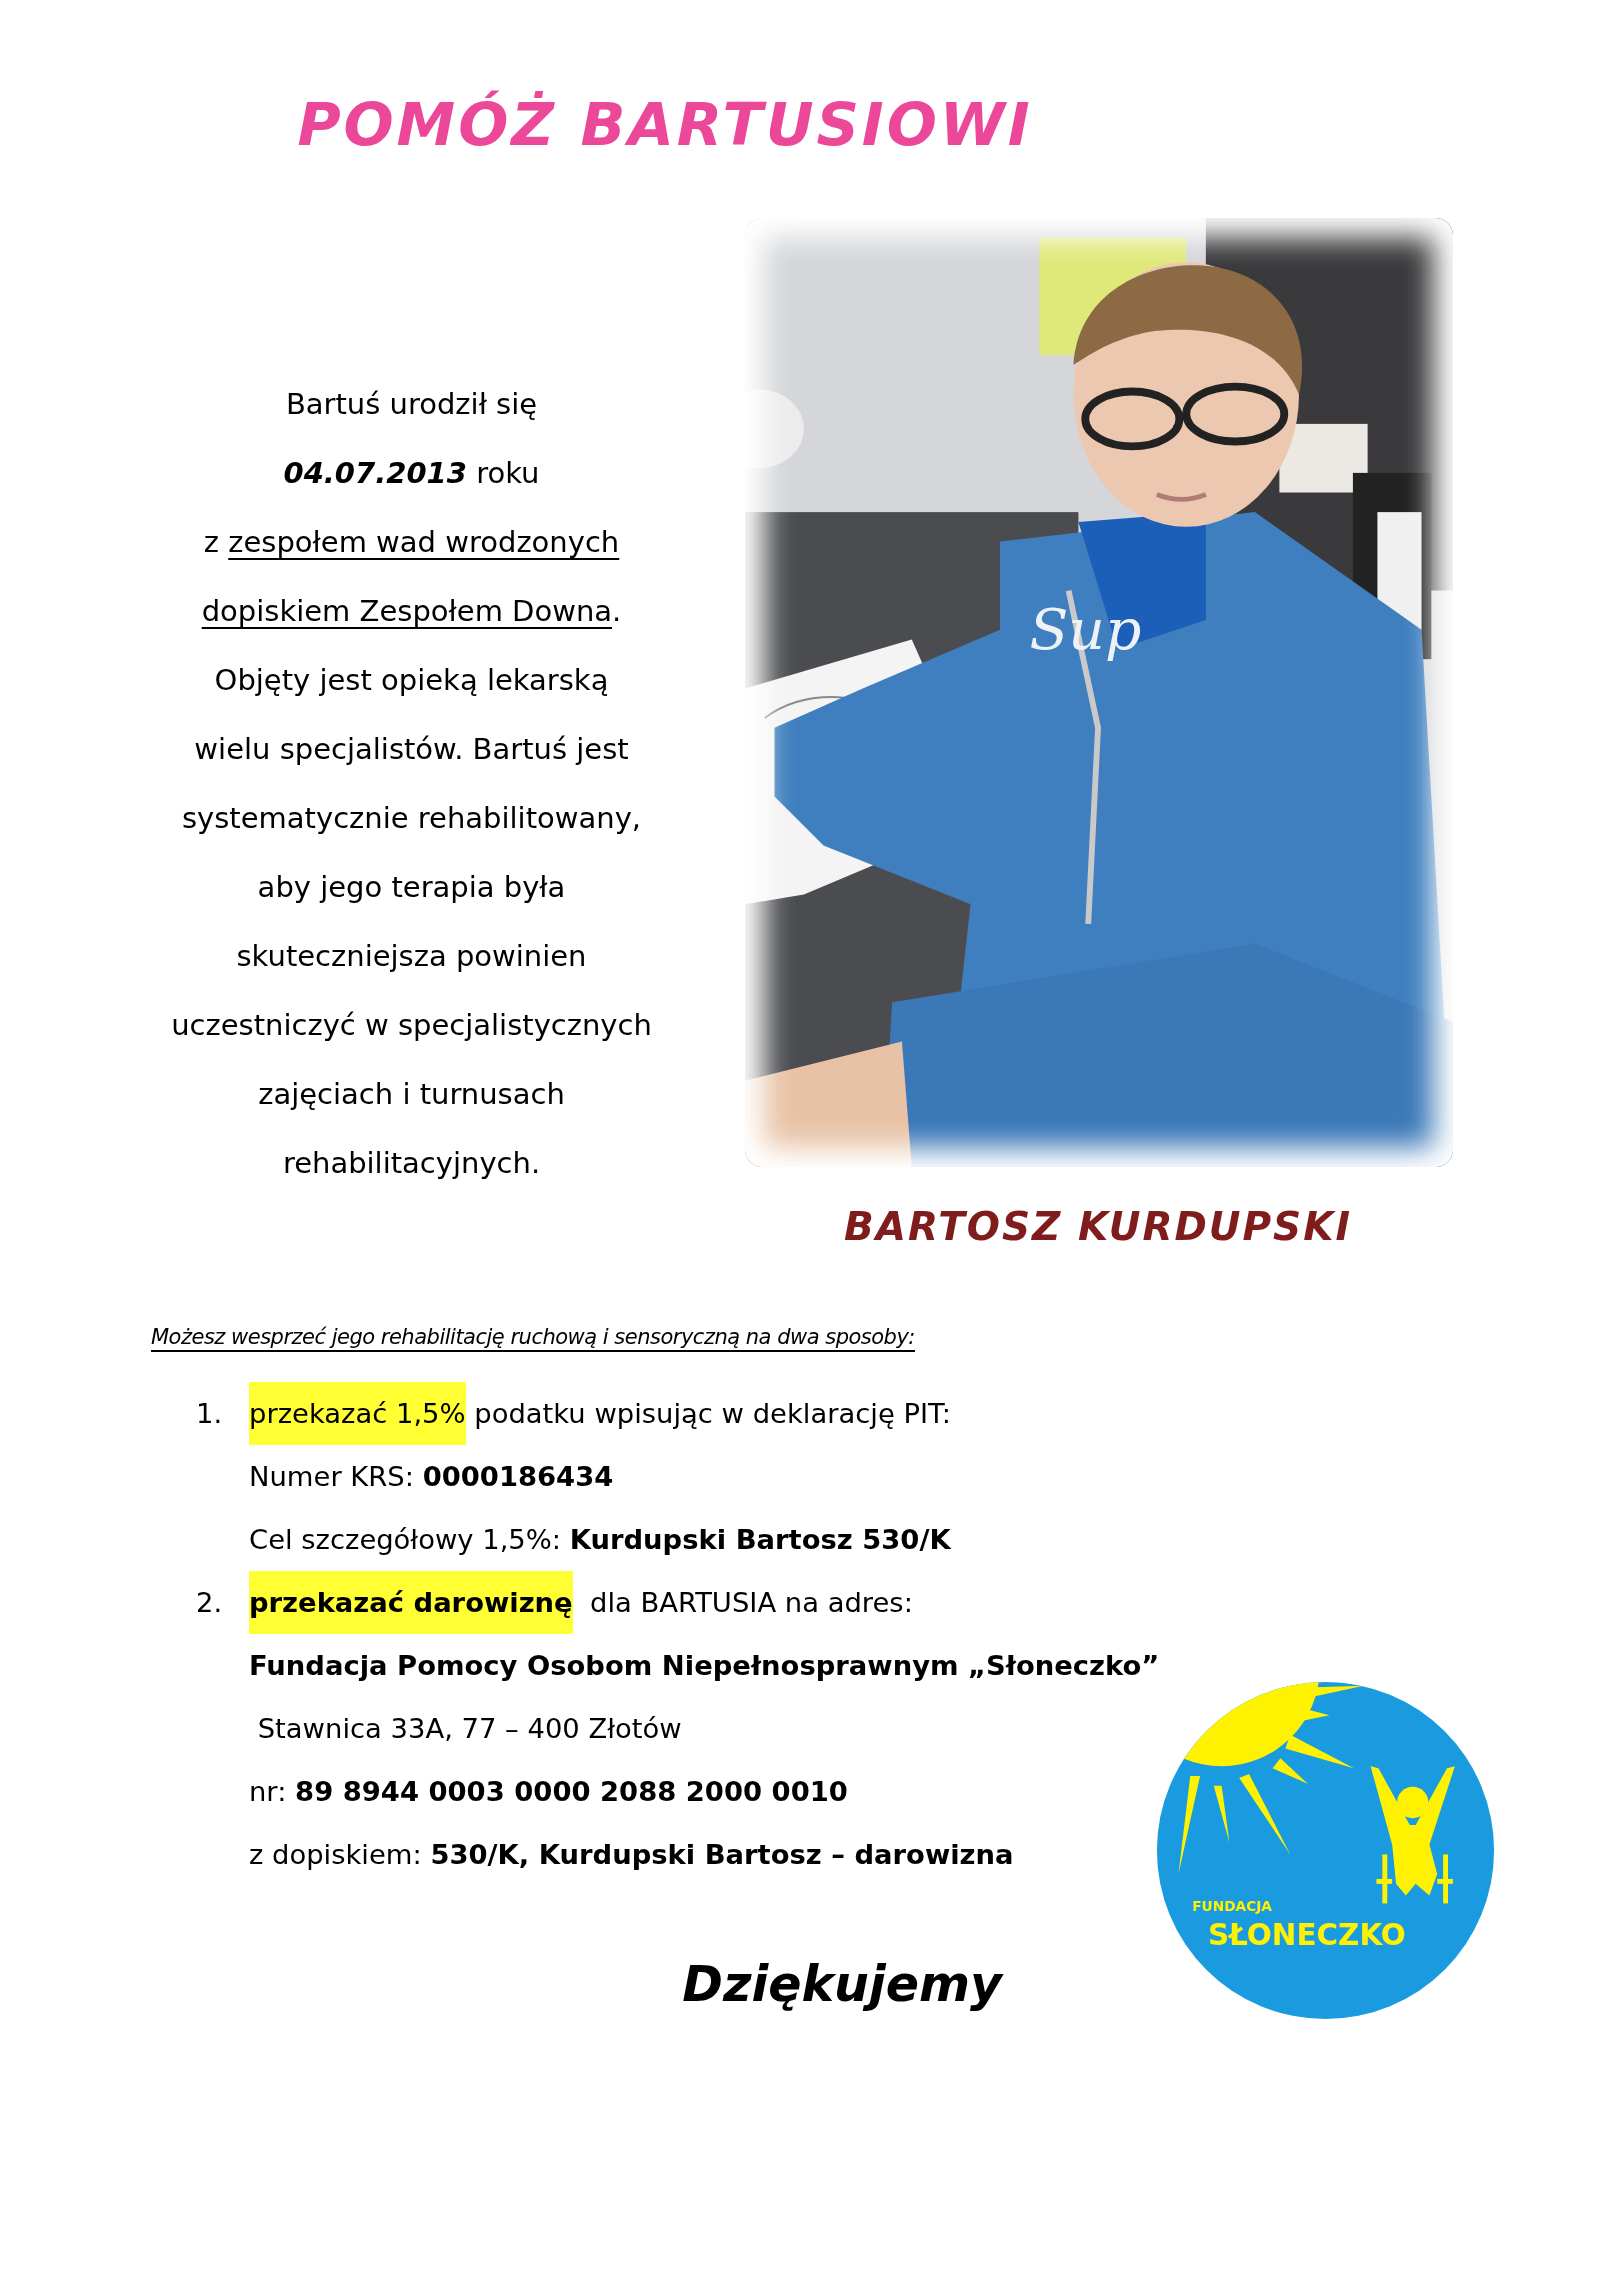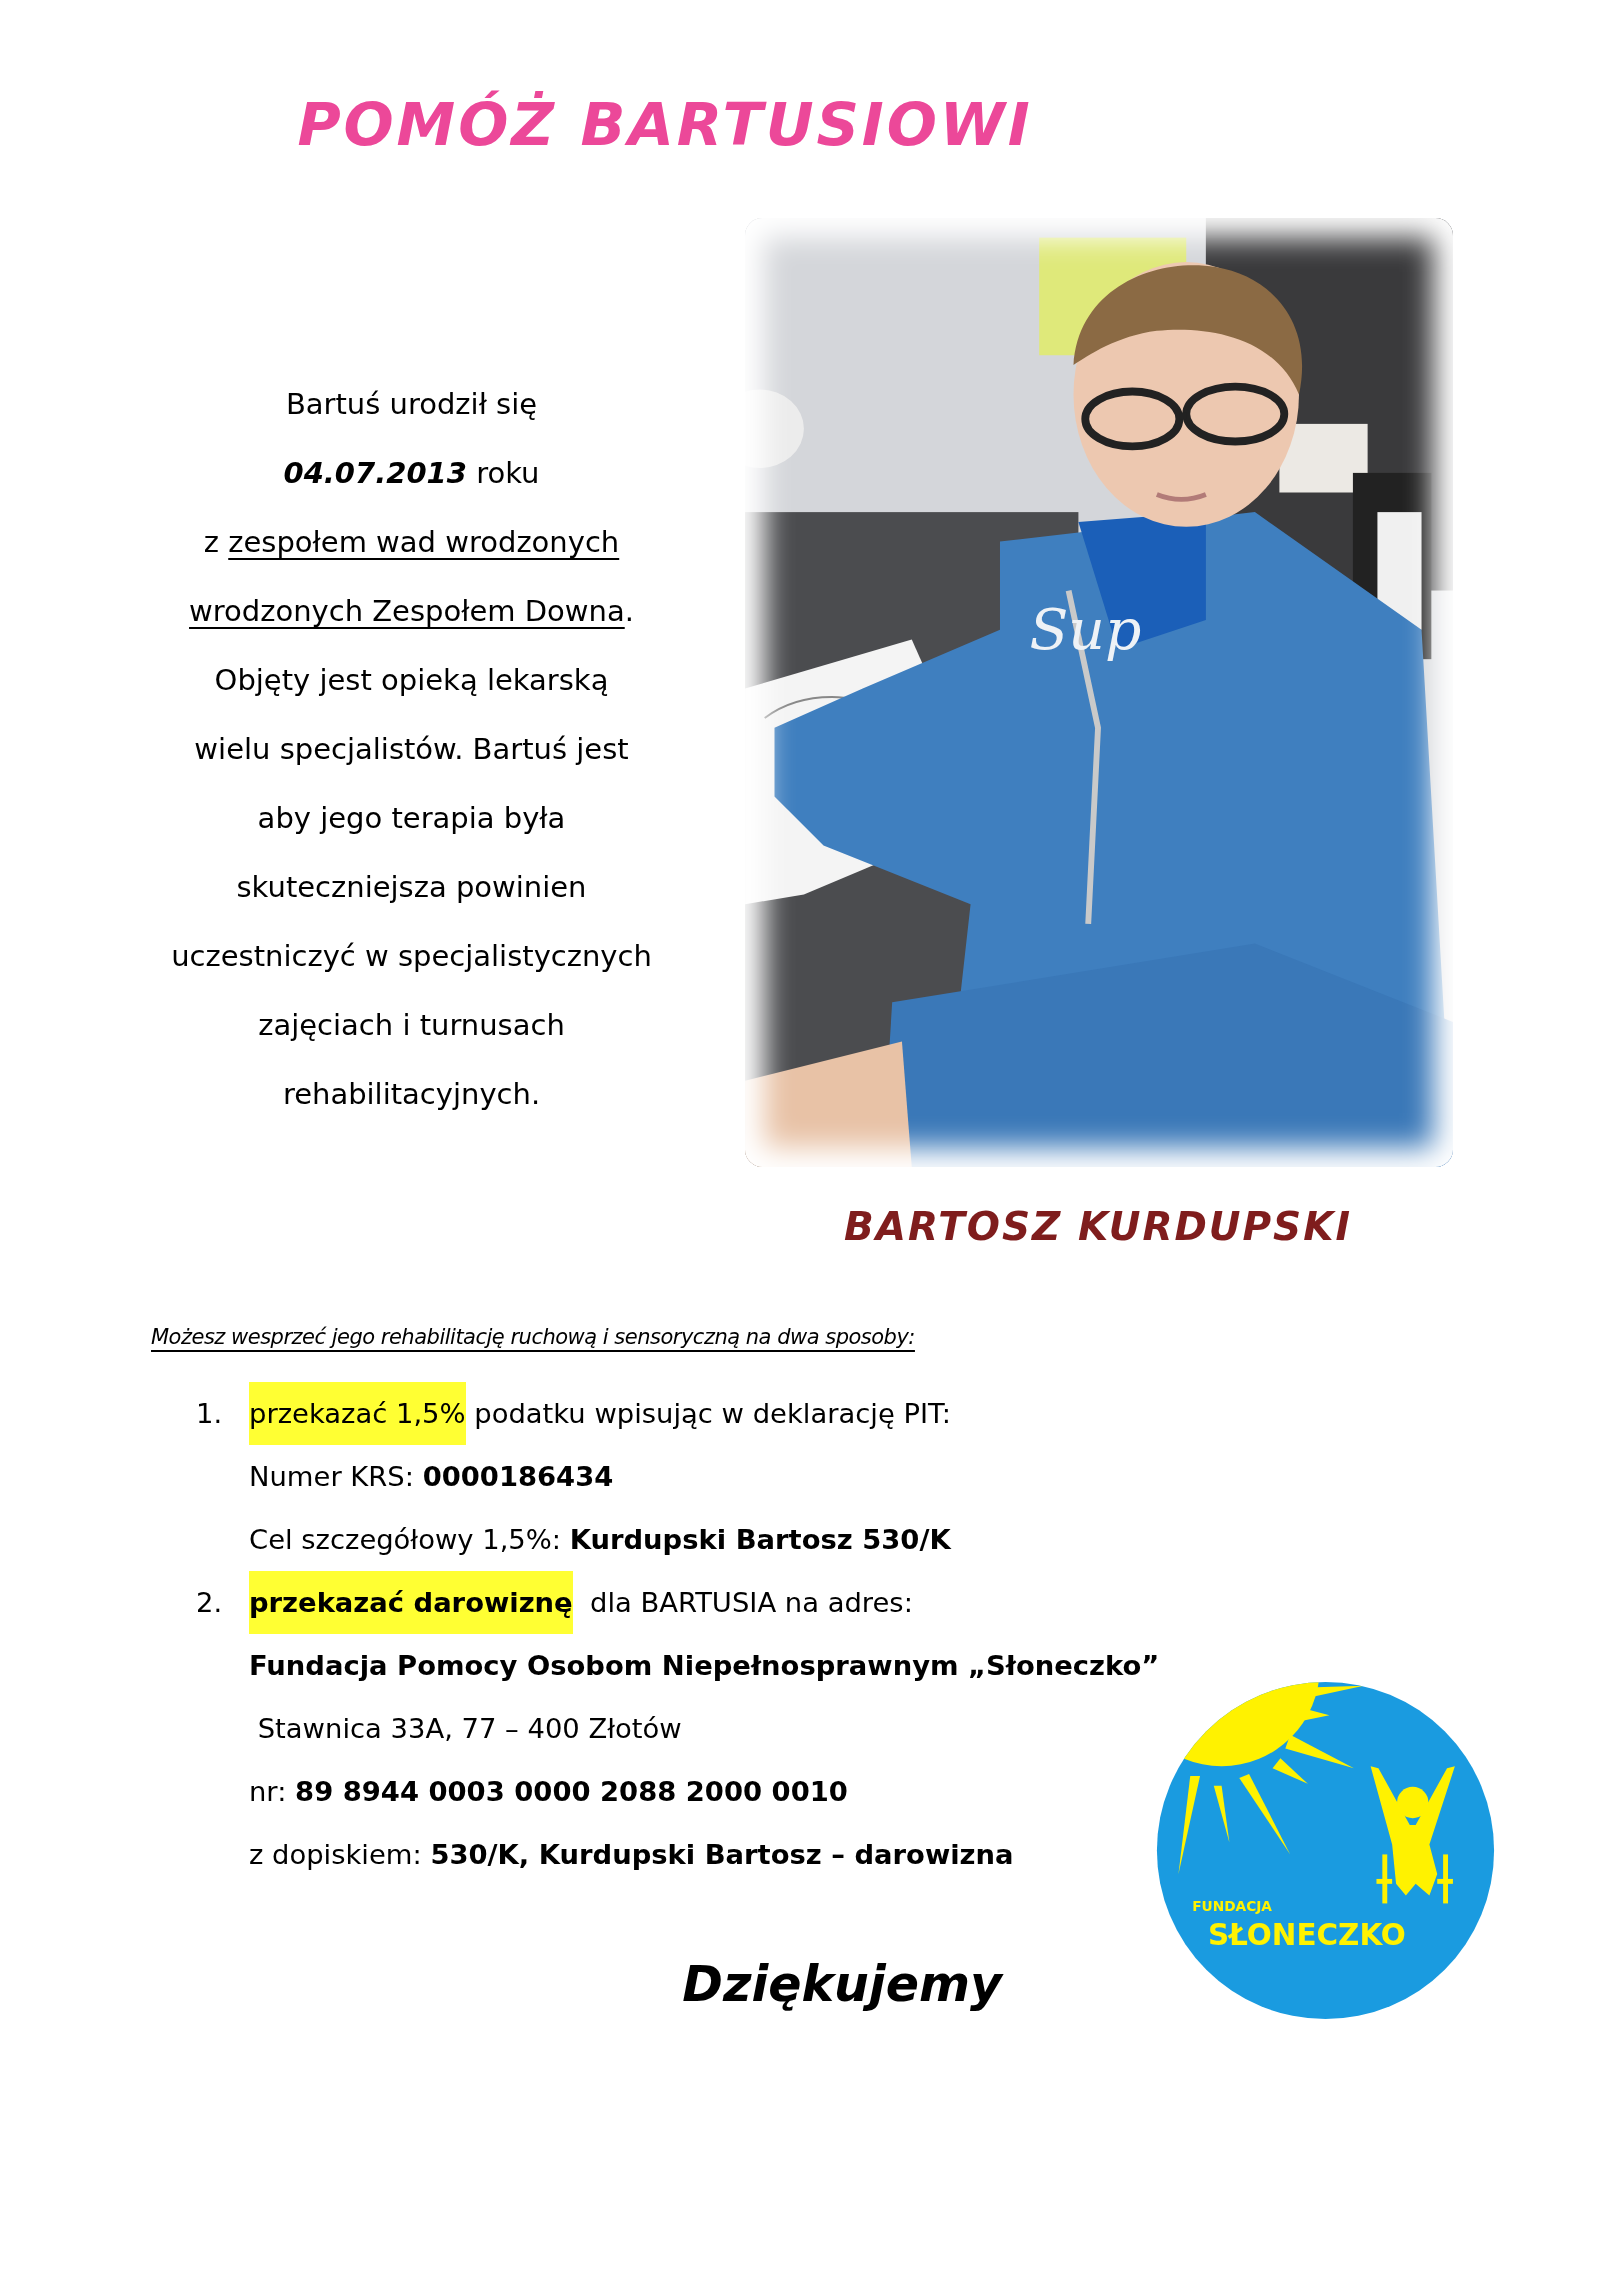--- a/index.html
+++ b/index.html
@@ -113,23 +113,24 @@
   </style>
 </head>
 <body>
 
 <div class="title">POMÓŻ BARTUSIOWI</div>
 
 <div class="bio">
   <div>Bartuś urodził się</div>
   <div><b>04.07.2013</b><span> roku</span></div>
   <div><span>z </span><span class="u">zespołem wad wrodzonych</span></div>
-  <div><span class="u">wrodzonych Zespołem Downa</span><span>.</span></div>
+  <div><span class="u">dopiskiem Zespołem Downa</span><span>.</span></div>
   <div>Objęty jest opieką lekarską</div>
   <div>wielu specjalistów. Bartuś jest</div>
+  <div>systematycznie rehabilitowany,</div>
   <div>aby jego terapia była</div>
   <div>skuteczniejsza powinien</div>
   <div>uczestniczyć w specjalistycznych</div>
   <div>zajęciach i turnusach</div>
   <div>rehabilitacyjnych.</div>
 </div>
 
 <div class="photo-frame" title="Photo of Bartuś, a boy in glasses and a blue hoodie sitting at a table with a coloring sheet">
   <svg width="708" height="949" viewBox="0 0 722 968">
 

